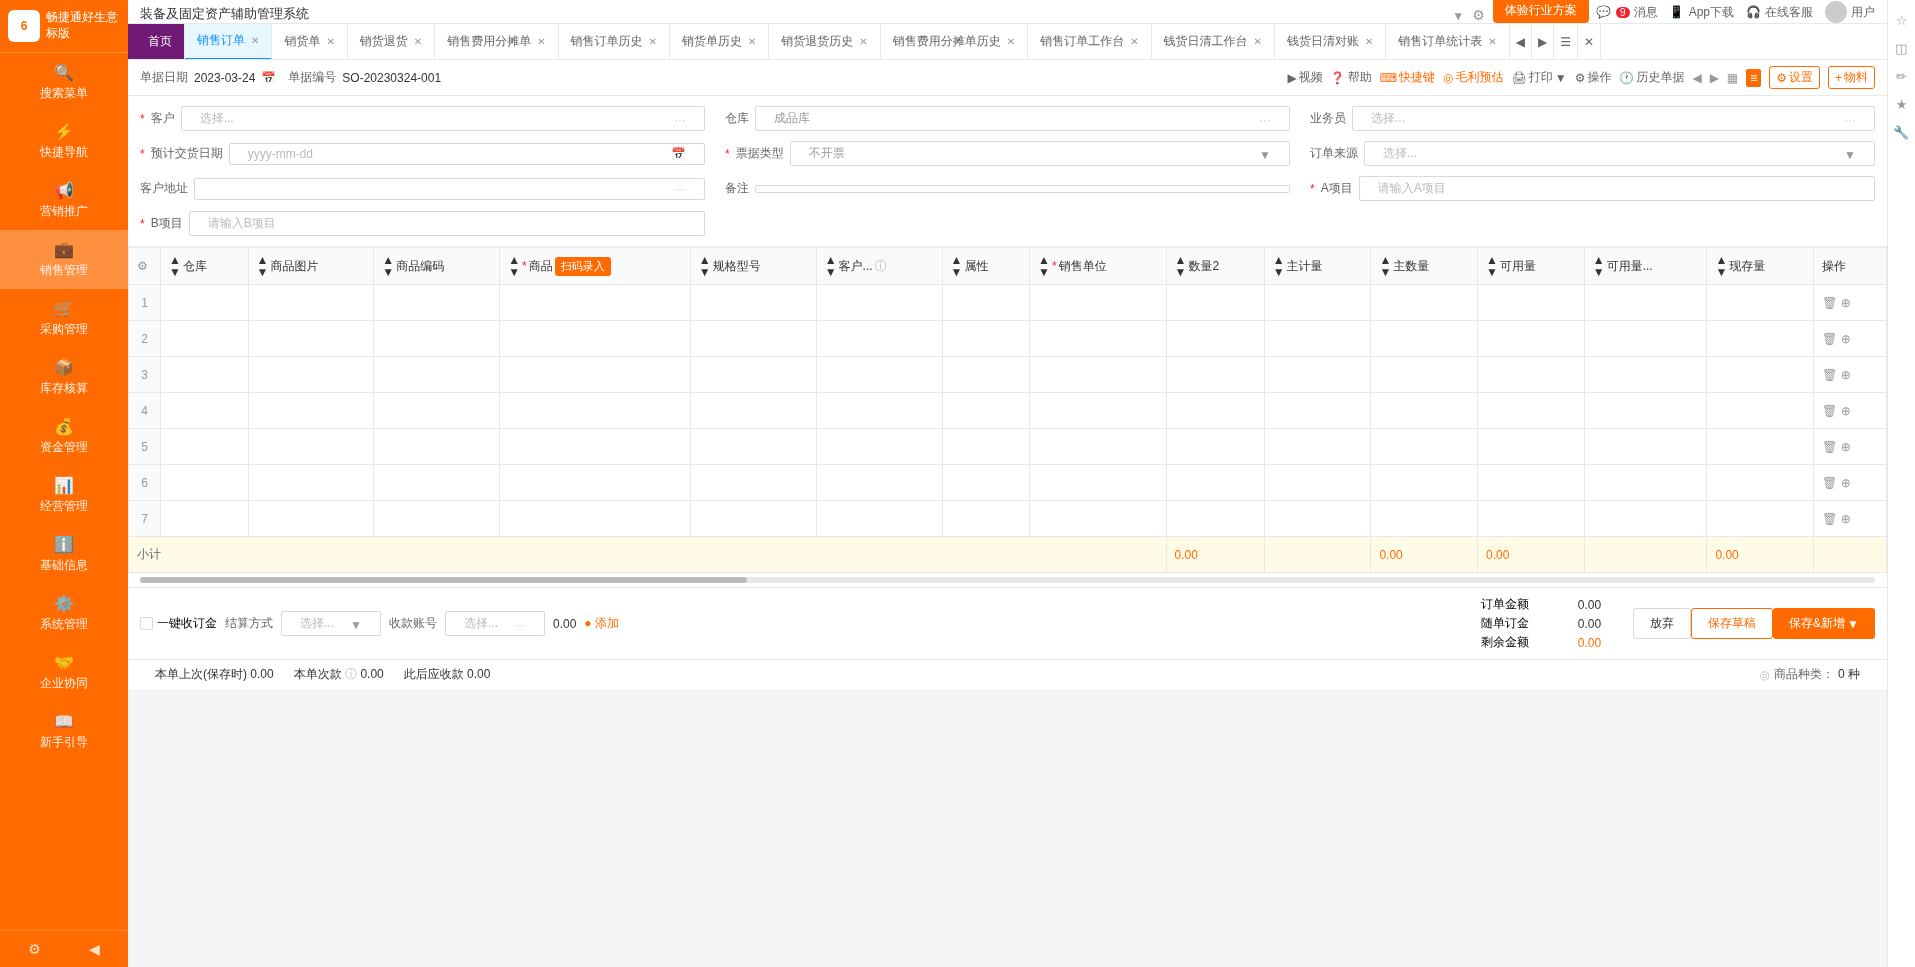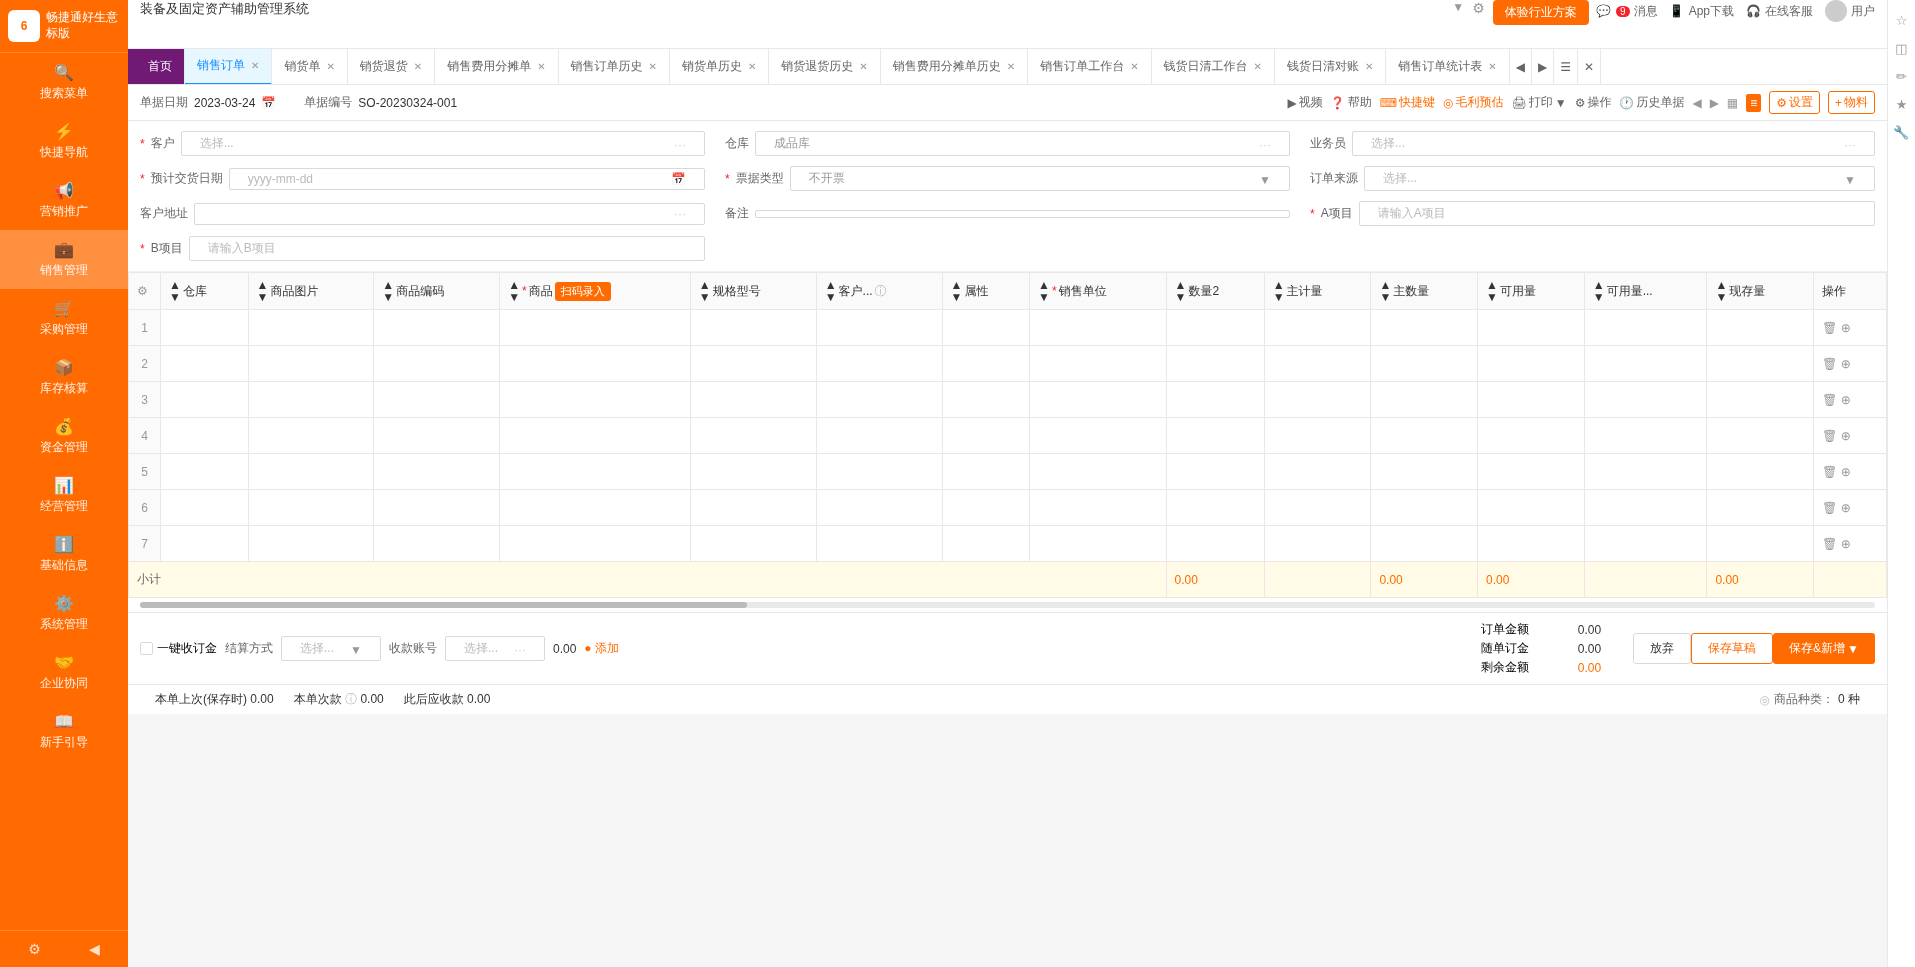--- a/index.html
+++ b/index.html
@@ -50,24 +50,24 @@
       color: rgba(255,255,255,0.8);
       cursor: pointer;
       font-size: 14px;
     }
 
     
     .main { flex: 1; display: flex; flex-direction: column; overflow: hidden; }
 
     
     .top-header {
-      height: 49px;
-      background: #fff;
-      display: flex;
-      align-items: flex-start;
+      height: 24px;
+      background: #fff;
+      display: flex;
+      align-items: flex-end;
       padding: 0 12px;
       border-bottom: 1px solid #e8e8e8;
       gap: 8px;
     }
     .system-title {
       font-size: 13px;
       color: #333;
       flex: 1;
     }
     .top-header-btn {
@@ -135,21 +135,21 @@
       margin: 0;
       padding: 0;
     }
 
     
     .form-toolbar {
       display: flex;
       align-items: center;
       padding: 6px 12px;
       border-bottom: 1px solid #e8e8e8;
-      gap: 28px;
+      gap: 12px;
       background: #fff;
     }
     .form-field-group {
       display: flex;
       align-items: center;
       gap: 6px;
     }
     .field-label { color: #666; }
     .field-value { color: #333; font-weight: 500; }
     .toolbar-actions {

